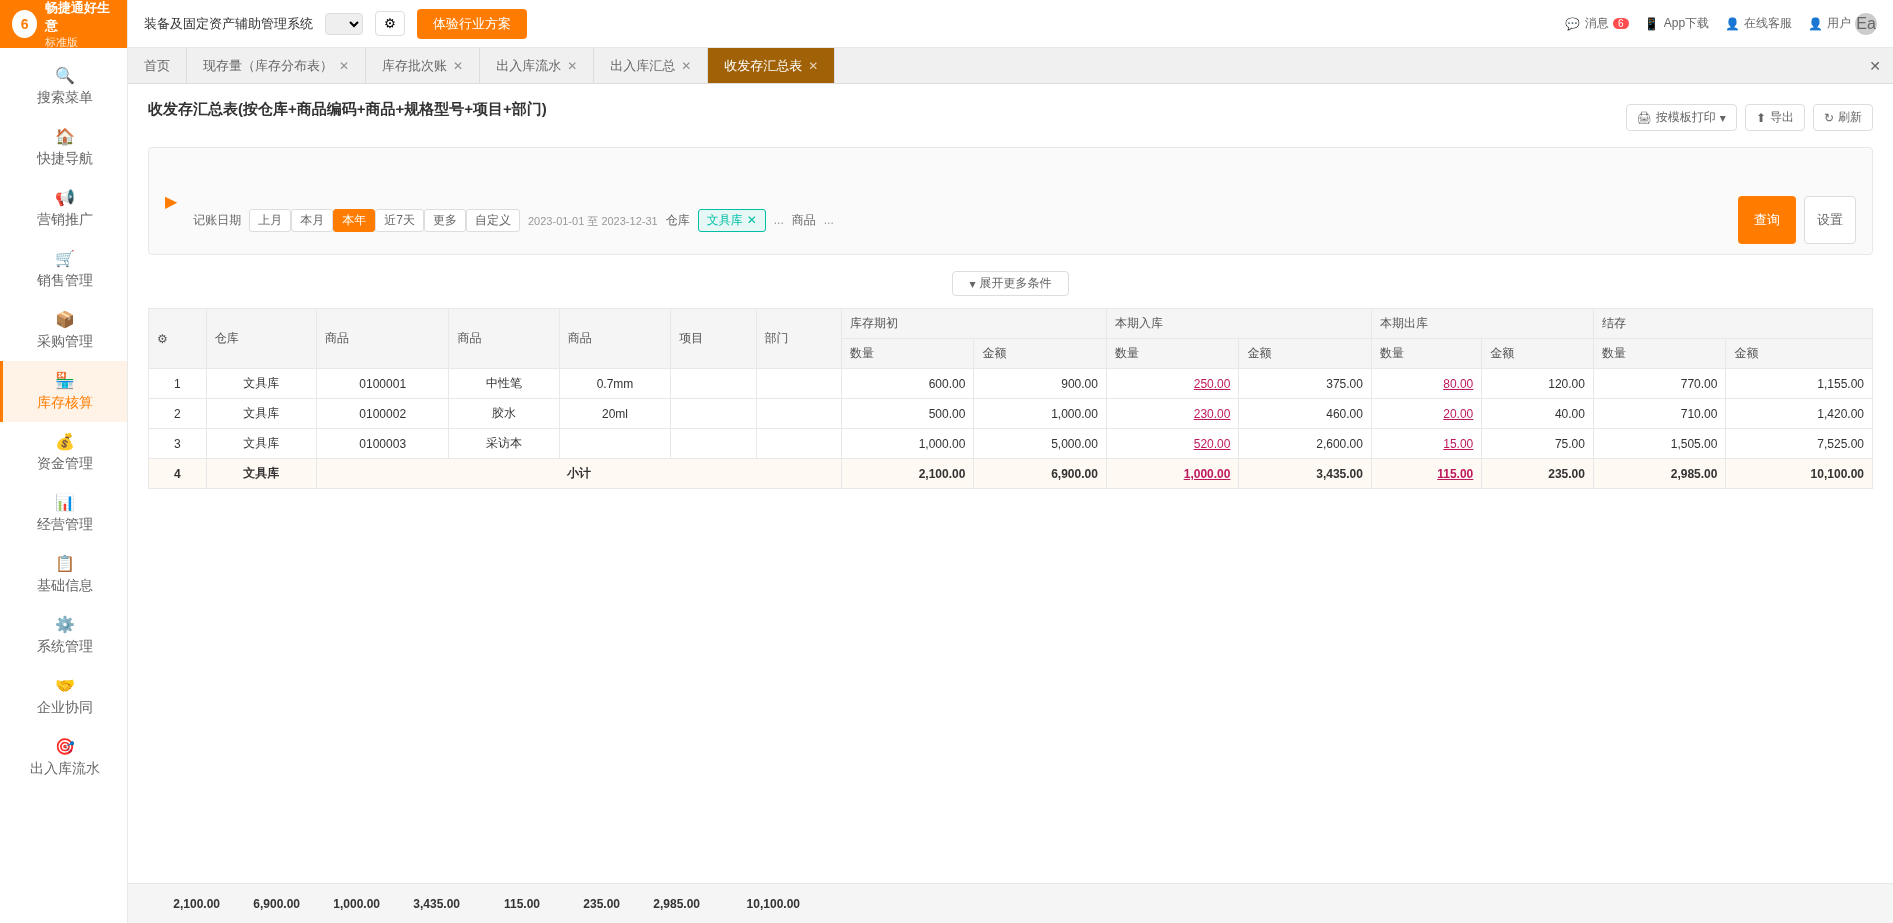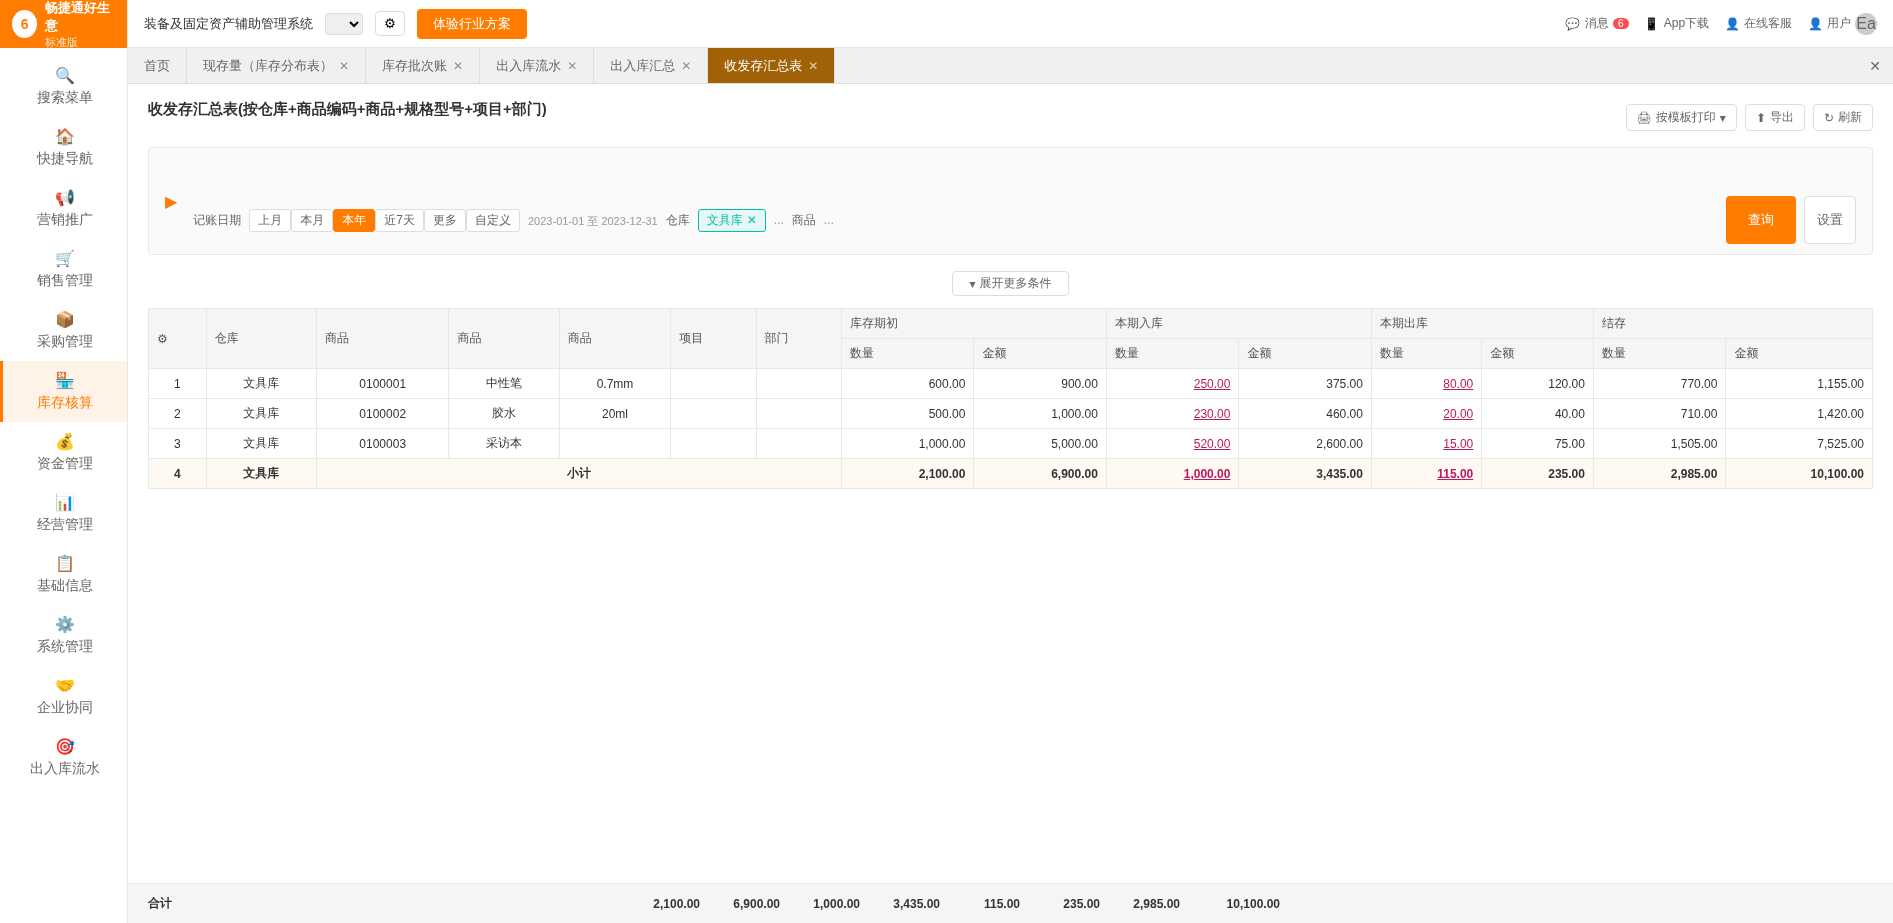--- a/index.html
+++ b/index.html
@@ -47,21 +47,21 @@
     .filter-date-btns { display: flex; align-items: flex-start; }
     .filter-date-btn { padding: 2px 8px; border: 1px solid #ddd; border-radius: 3px; cursor: pointer; font-size: 12px; background: #fff; color: #666; }
     .filter-date-btn.active { background: #ff7c00; color: #fff; border-color: #ff7c00; }
     .filter-date-range { color: #999; font-size: 11px; margin-top: 2px; display: block; }
     .filter-warehouse { display: flex; align-items: center; gap: 8px; }
     .filter-tag { background: #e6f7f5; color: #00bfa5; border: 1px solid #00bfa5; border-radius: 3px; padding: 2px 8px; font-size: 12px; display: flex; align-items: center; gap: 4px; }
     .filter-tag-close { cursor: pointer; font-size: 12px; }
     .filter-more { color: #999; font-size: 12px; cursor: pointer; }
     .filter-goods { display: flex; align-items: center; gap: 8px; }
     .filter-action { margin-left: auto; display: flex; gap: 8px; }
-    .btn-query { background: #ff7c00; color: #fff; border: none; border-radius: 4px; padding: 6px 22px; cursor: pointer; font-size: 13px; }
+    .btn-query { background: #ff7c00; color: #fff; border: none; border-radius: 4px; padding: 6px 16px; cursor: pointer; font-size: 13px; }
     .btn-setting { background: #fff; color: #666; border: 1px solid #ddd; border-radius: 4px; padding: 14px 12px; cursor: pointer; font-size: 13px; }
 
     
     .expand-row { display: flex; justify-content: center; padding: 4px 0; margin-bottom: 8px; }
     .expand-btn { border: 1px solid #ddd; border-radius: 4px; padding: 3px 16px; background: #fff; cursor: pointer; font-size: 12px; color: #666; display: flex; align-items: center; gap: 4px; }
 
     
     .data-table { width: 100%; border-collapse: collapse; font-size: 12px; }
     .data-table th { background: #f5f5f5; border: 1px solid #e8e8e8; padding: 6px 8px; text-align: left; font-weight: 500; color: #555; white-space: nowrap; }
     .data-table td { border: 1px solid #e8e8e8; padding: 6px 8px; text-align: center; color: #333; white-space: nowrap; }
@@ -354,21 +354,20 @@
   <td class="num">235.00</td>
   <td class="num">2,985.00</td>
   <td class="num">10,100.00</td>
 </tr>
           </tbody>
       </table>
     </div>
   </div>
 
   <div class="bottom-bar" id="bottom-bar">
-  <span style="min-width:480px;">合计</span>
   <div style="display:flex;gap:0;">
     <span class="bottom-val" style="width:80px;text-align:right;">2,100.00</span>
     <span class="bottom-val" style="width:80px;text-align:right;">6,900.00</span>
     <span class="bottom-val" style="width:80px;text-align:right;">1,000.00</span>
     <span class="bottom-val" style="width:80px;text-align:right;">3,435.00</span>
     <span class="bottom-val" style="width:80px;text-align:right;">115.00</span>
     <span class="bottom-val" style="width:80px;text-align:right;">235.00</span>
     <span class="bottom-val" style="width:80px;text-align:right;">2,985.00</span>
     <span class="bottom-val" style="width:100px;text-align:right;">10,100.00</span>
   </div>

